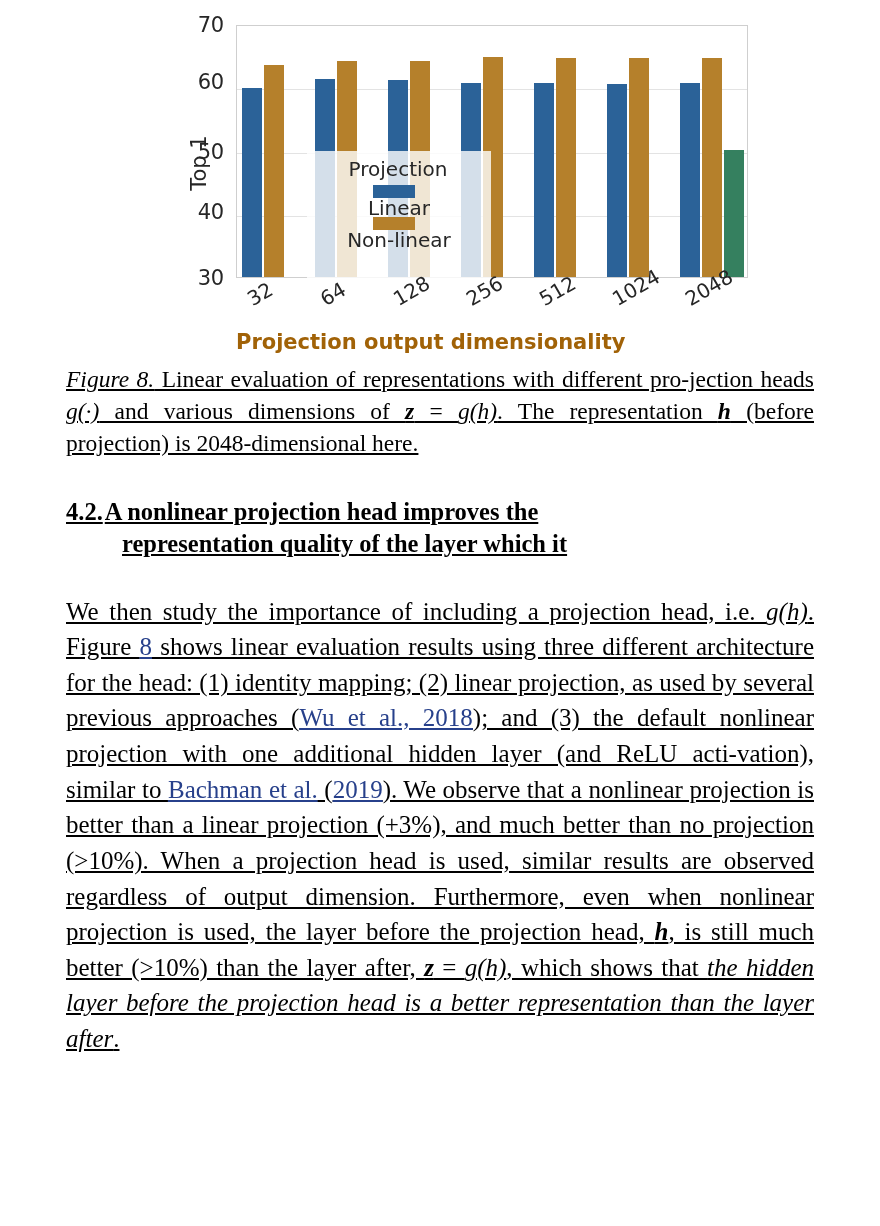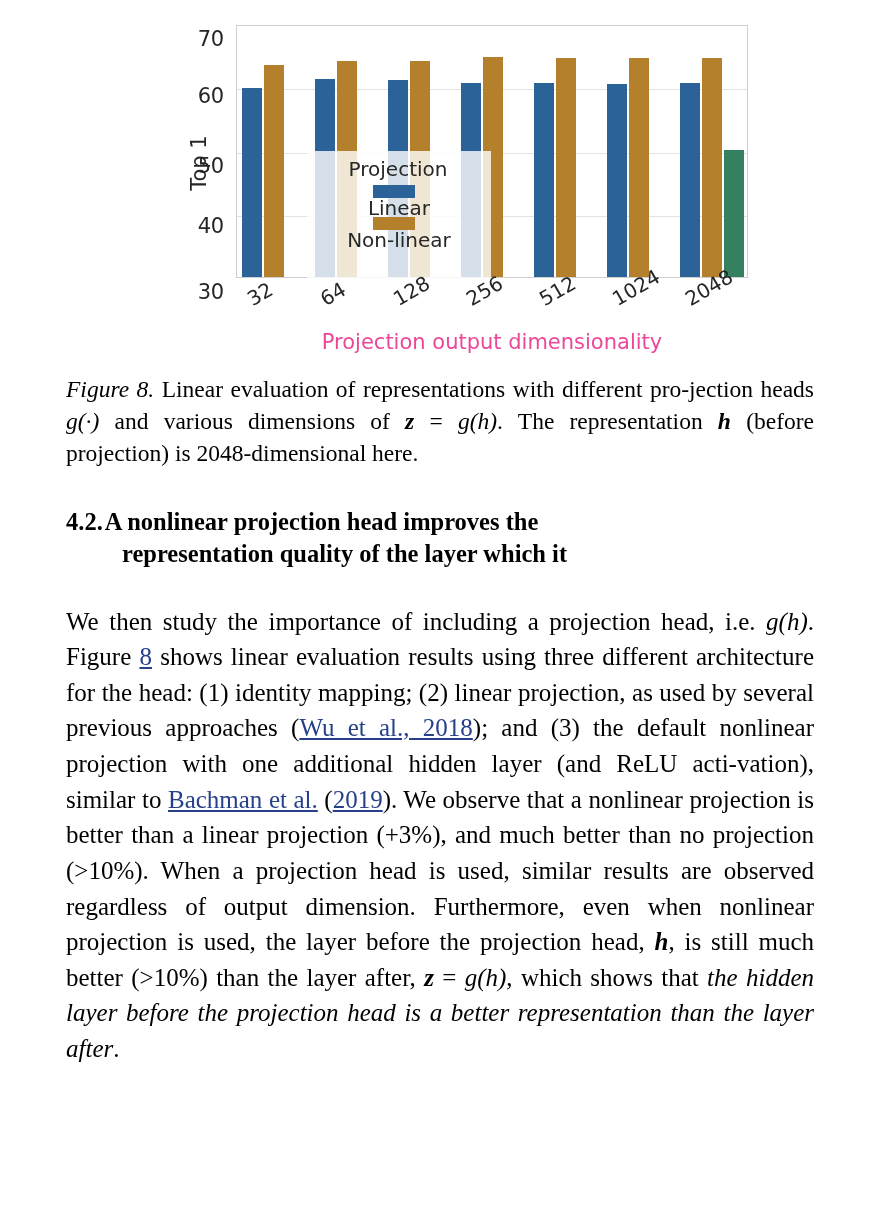--- a/index.html
+++ b/index.html
@@ -68,21 +68,20 @@
     top: 17px;
     width: 50px;
     height: 253px;
   }
   .ylab-wrap .ytick {
     position: absolute;
     right: 4px;
     width: 46px;
     line-height: 1;
     transform: translateY(-50%);
-    margin-top: 14px;
   }
 
   #ylabel {
     position: absolute;
     left: -34px;
     top: 143px;
     width: 110px;
     text-align: center;
     font-size: 21px;
     color: #262626;
@@ -116,24 +115,25 @@
     white-space: nowrap;
     transform: rotate(-30deg);
     transform-origin: left top;
   }
 
   #xlabel {
     position: absolute;
     left: 58px;
     top: 322px;
     width: 512px;
-    text-align: center;
+    text-align: left;
     font-size: 21px;
-    color: #ec4899;
-    white-space: nowrap;
+    color: #a16207;
+    white-space: nowrap;
+    font-weight: bold;
   }
 
   
   #legend {
     position: absolute;
     left: 70px;   
     top: 125px;   
     width: 184px;
     height: 143px;
     background: rgba(255,255,255,0.80);
@@ -163,22 +163,23 @@
     font-size: 20px;
     color: #262626;
     line-height: 1;
     white-space: nowrap;
   }
 
   
   #text-column {
     position: absolute;
     left: 66px;
-    top: 374px;
+    top: 364px;
     width: 748px;
+    text-decoration: underline;
   }
 
   #caption {
     font-size: 23.5px;
     line-height: 1.36;
     text-align: justify;
     text-justify: inter-word;
     margin: 0;
   }
   #caption .fig-label { font-style: italic; }

